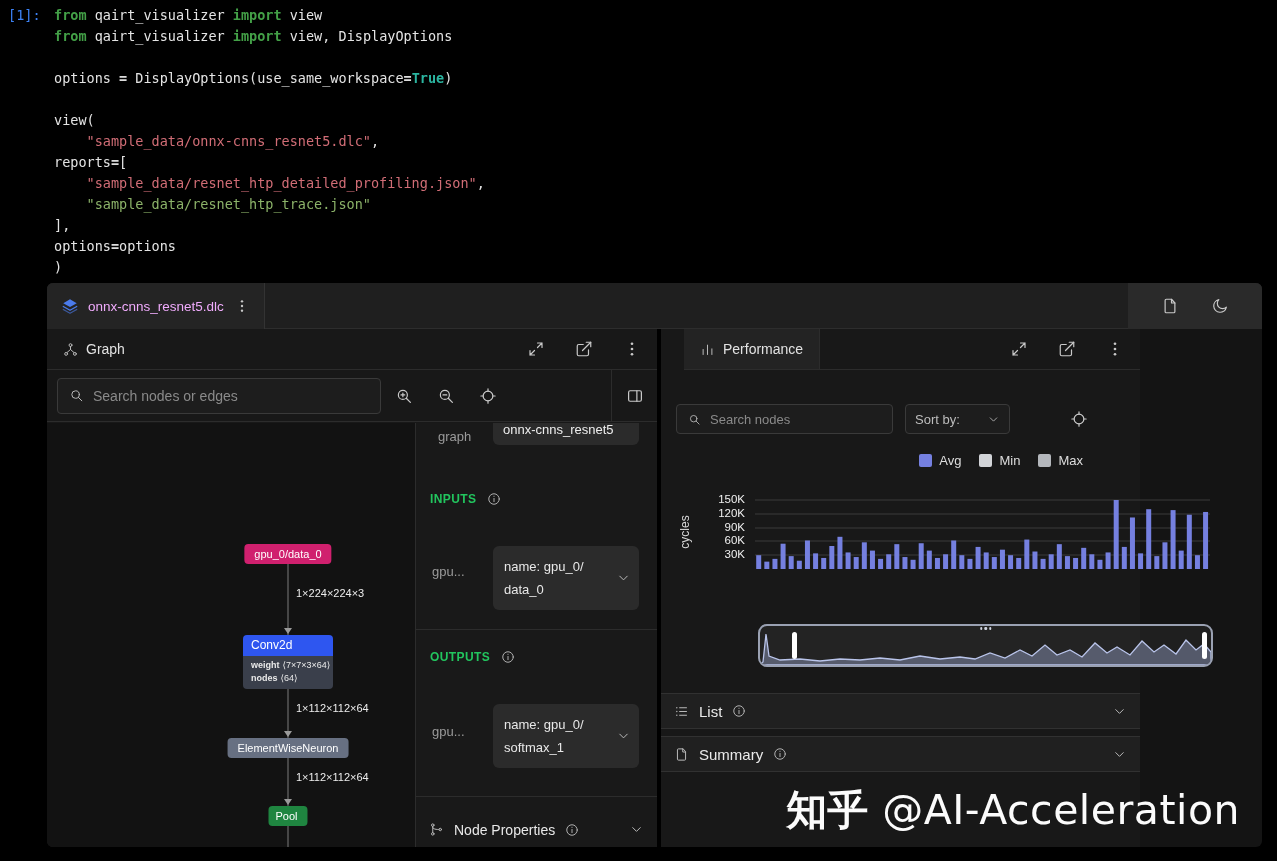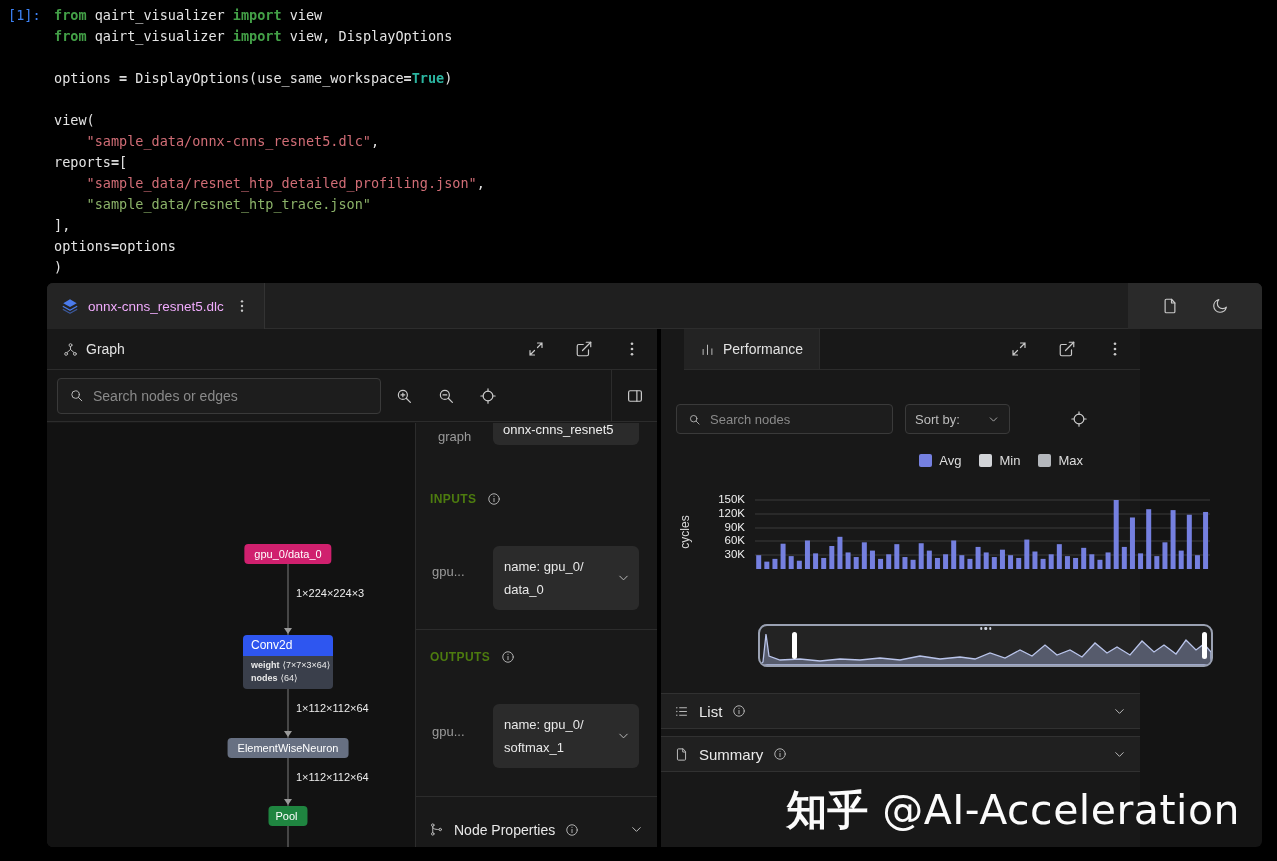--- a/index.html
+++ b/index.html
@@ -72,21 +72,21 @@
   .conv-head { color:#fff; font-size:12px; padding:3px 8px 4px; }
   .conv-body { background:#3a3f4b; padding:3px 8px 4px; font-size:9px; color:#e9e9e9; line-height:13px; }
   .conv-body .b { font-weight:700; margin-right:3px; }
 
   
   .graph-field-label { position:absolute; left:22px; top:6px; color:#9a9a9a; font-size:13px; }
   .graph-field { position:absolute; left:77px; top:-16px; width:146px; height:38px; background:#2b2b2b;
                  border-radius:6px; color:#eee; font-size:13px; display:flex; align-items:flex-end;
                  padding:0 10px 8px; cursor:text;text-align:right; }
   .section-header { position:absolute; left:14px; display:flex; align-items:center; gap:11px;
-                    color:#4d7c0f; font-size:12px; font-weight:700; letter-spacing:.4px; }
+                    color:#22c55e; font-size:12px; font-weight:700; letter-spacing:.4px; }
   .io-label { position:absolute; left:16px; color:#9a9a9a; font-size:13px; }
   .dropdown { position:absolute; left:77px; width:146px; height:64px; background:#2b2b2b; border-radius:6px;
               padding:9px 26px 9px 11px; color:#e8e8e8; font-size:13px; line-height:23px; cursor:pointer; }
   .dd-chevron { position:absolute; right:8px; top:50%; transform:translateY(-50%); }
   .hdivider { position:absolute; left:0; width:100%; height:1px; background:#2c2c2c; }
   .np-row { position:absolute; left:0; right:0; top:388px; height:37px; display:flex; align-items:center;
             gap:10px; padding:0 13px; color:#e8e8e8; font-size:14px; cursor:pointer; }
   .np-row .spacer { flex:1; }
 
   

